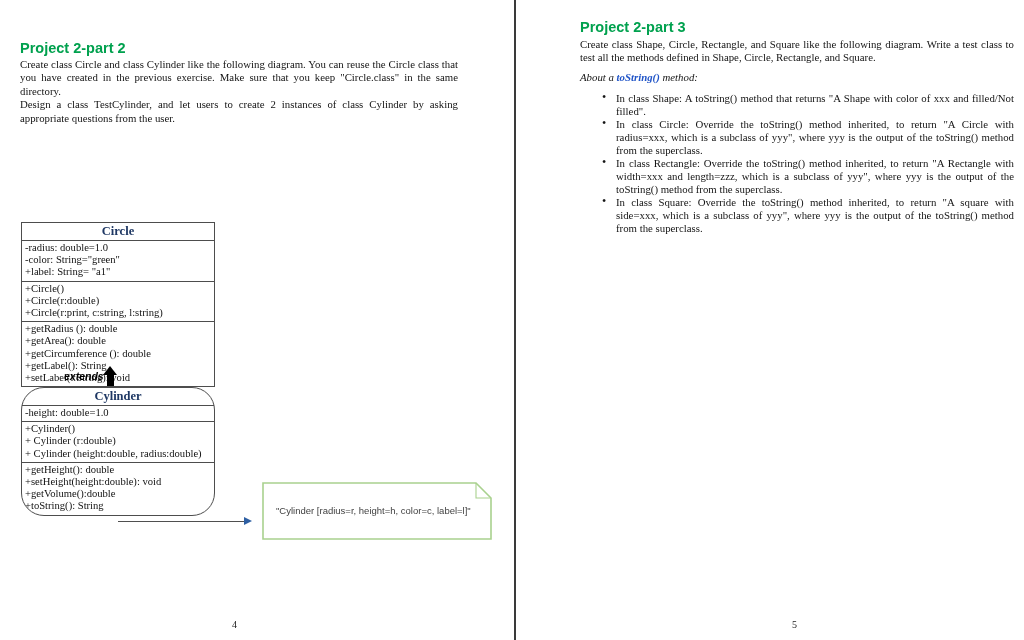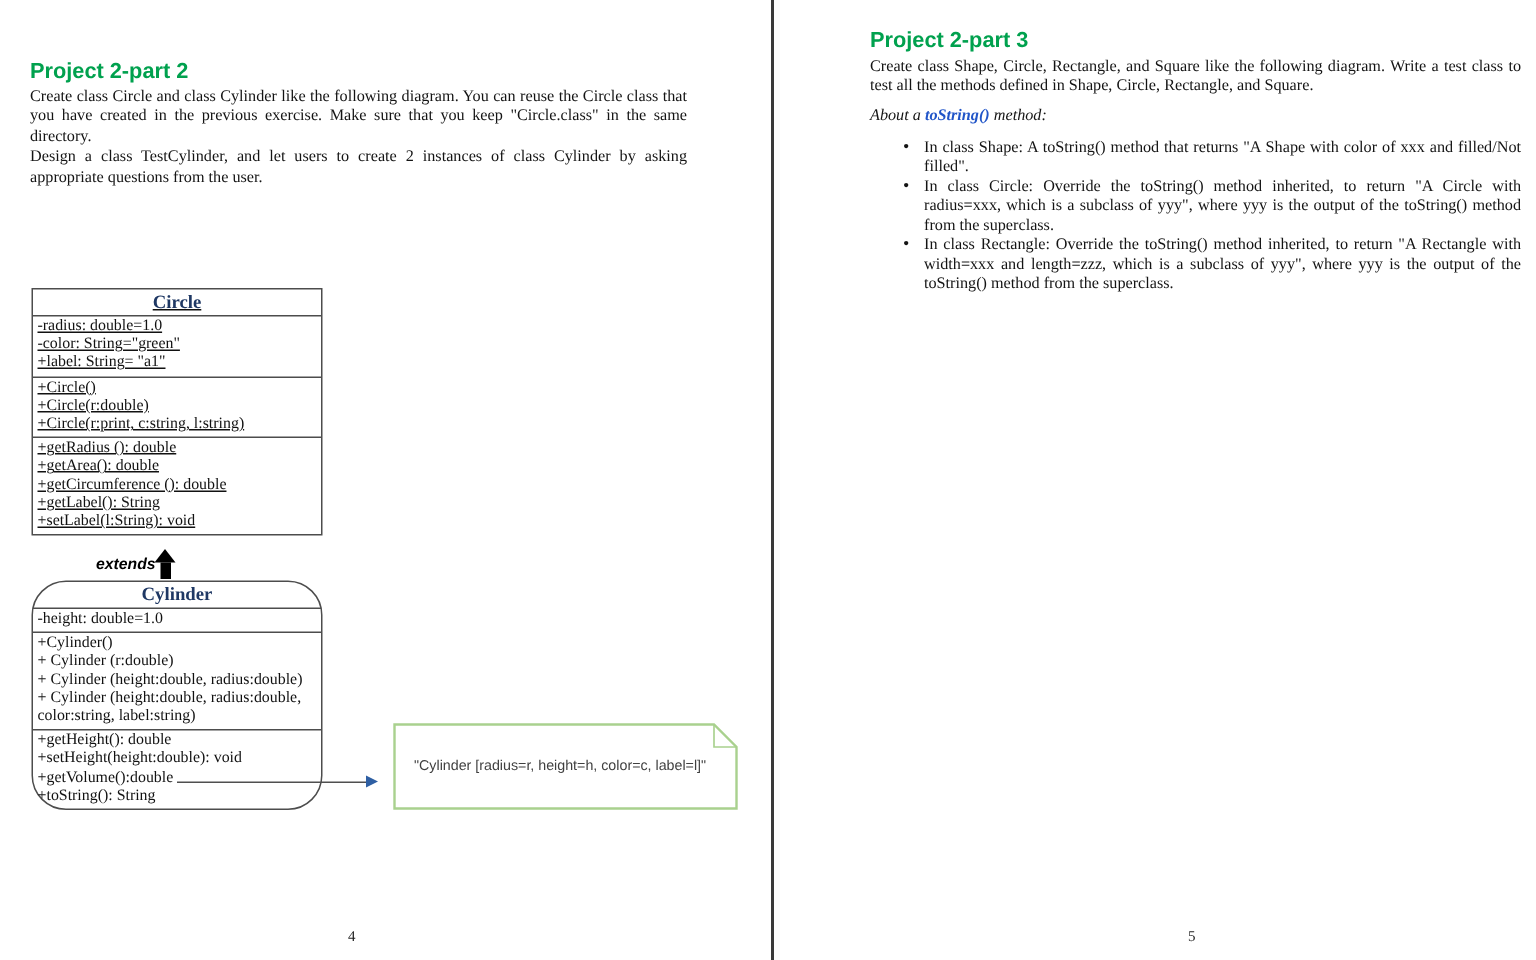--- a/index.html
+++ b/index.html
@@ -69,21 +69,21 @@
 <div class="canvas">
 
   <div>
     <div class="page-title" style="left:20px; top:40px;">Project 2-part 2</div>
 
     <div class="bodytext" style="left:20px; top:58px; width:438px;">
       <p>Create class Circle and class Cylinder like the following diagram. You can reuse the Circle class that you have created in the previous exercise. Make sure that you keep "Circle.class" in the same directory.</p>
       <p>Design a class TestCylinder, and let users to create 2 instances of class Cylinder by asking appropriate questions from the user.</p>
     </div>
 
-    <div class="umlbox" style="left:21px; top:192px;text-decoration:underline;">
+    <div class="umlbox" style="left:21px; top:222px;">
       <div class="umltitle">Circle</div>
       <div class="umlsec">
           <div class="umlrow">-radius: double=1.0</div>
           <div class="umlrow">-color: String="green"</div>
           <div class="umlrow">+label: String= "a1"</div>
         </div>
       <div class="umlsec">
           <div class="umlrow">+Circle()</div>
           <div class="umlrow">+Circle(r:double)</div>
           <div class="umlrow">+Circle(r:print, c:string, l:string)</div>
@@ -105,21 +105,20 @@
 
     <div class="umlbox" style="left:21px; top:387px;border-radius:23px;">
       <div class="umltitle">Cylinder</div>
       <div class="umlsec">
           <div class="umlrow">-height: double=1.0</div>
         </div>
       <div class="umlsec">
           <div class="umlrow">+Cylinder()</div>
           <div class="umlrow">+ Cylinder (r:double)</div>
           <div class="umlrow">+ Cylinder (height:double, radius:double)</div>
-          <div class="umlrow">+ Cylinder (height:double, radius:double, color:string, label:string)</div>
         </div>
       <div class="umlsec">
           <div class="umlrow">+getHeight(): double</div>
           <div class="umlrow">+setHeight(height:double): void</div>
           <div class="umlrow">+getVolume():double</div>
           <div class="umlrow">+toString(): String</div>
         </div>
     </div>
 
     <div class="ts-line" style="left:118px; top:521px; width:127px;"></div>
@@ -146,18 +145,19 @@
     </div>
 
     <div class="about-line" style="left:580px; top:71px;font-style:italic;">
       <span>About a </span><span class="hl">toString()</span><span> method:</span>
     </div>
 
     <ul class="bullets" style="left:600px; top:92px; width:414px;">
         <li>In class Shape: A toString() method that returns "A Shape with color of xxx and filled/Not filled".</li>
         <li>In class Circle: Override the toString() method inherited, to return "A Circle with radius=xxx, which is a subclass of yyy", where yyy is the output of the toString() method from the superclass.</li>
         <li>In class Rectangle: Override the toString() method inherited, to return "A Rectangle with width=xxx and length=zzz, which is a subclass of yyy", where yyy is the output of the toString() method from the superclass.</li>
+        <li>In class Square: Override the toString() method inherited, to return "A square with side=xxx, which is a subclass of yyy", where yyy is the output of the toString() method from the superclass.</li>
       </ul>
 
     <div class="pagenum" style="left:792px; top:619px;">5</div>
   </div>
 
 </div>
 
 </body></html>

